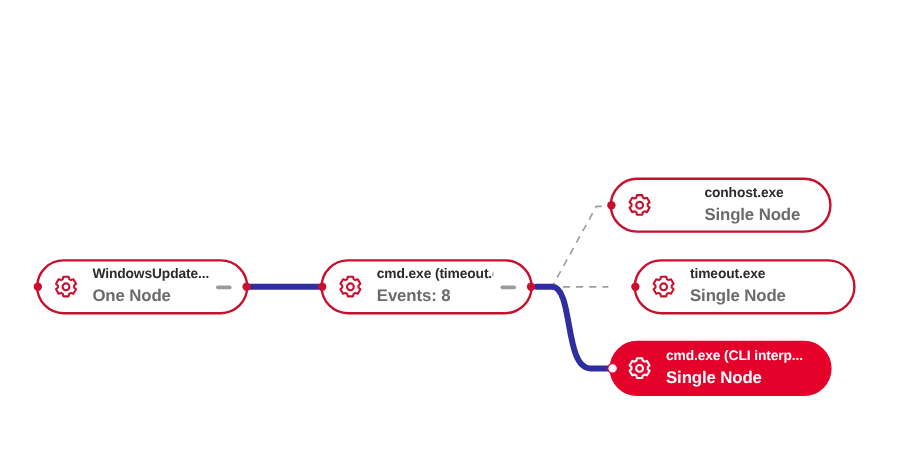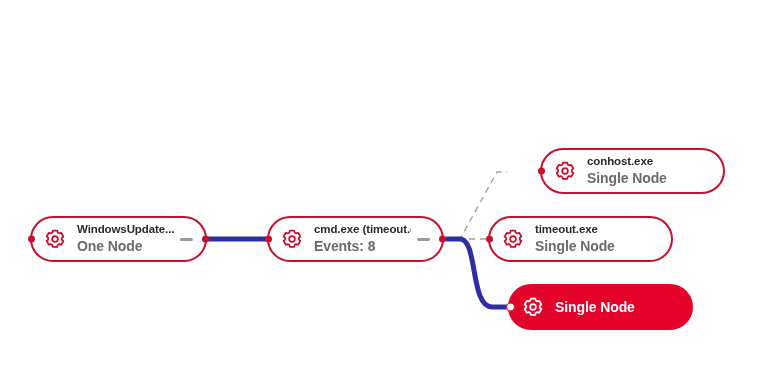--- a/index.html
+++ b/index.html
@@ -127,22 +127,22 @@
     background: #ffffff;
     border: 1.5px solid #e4022b;
     box-sizing: border-box;
     width: 9px;
     height: 9px;
   }
 
   
   #node-windowsupdate { left: 30px;  top: 216px; width: 177px; }
   #node-cmd-timeout   { left: 267px; top: 216px; width: 177px; }
-  #node-conhost       { left: 540px; top: 148px; width: 185px; }
-  #node-timeout       { left: 488px; top: 216px; width: 185px; }
+  #node-conhost       { left: 508px; top: 148px; width: 185px; gap: 32px; }
+  #node-timeout       { left: 528px; top: 216px; width: 185px; }
   #node-cmd-cli       { left: 508px; top: 284px; width: 185px; }
 </style>
 </head>
 <body>
 
 <div id="graph-canvas">
 
   <svg id="edge-layer" viewBox="0 0 768 388" width="768" height="388" xmlns="http://www.w3.org/2000/svg">
 
     <line x1="208" y1="239" x2="266" y2="239" stroke="#2e2ea0" stroke-width="5" stroke-linecap="butt"></line>
@@ -216,17 +216,18 @@
 
   <div class="node selected" id="node-cmd-cli">
     <span class="port left"></span>
     <span class="node-icon">
       <svg width="22" height="22" viewBox="0 0 24 24" fill="none" stroke="#ffffff" stroke-width="1.9" stroke-linejoin="round">
         <path d="M9.6 2.8h4.8l.5 2.2 1.6.9 2.2-.7 2.4 4.1-1.7 1.5v1.9l1.7 1.5-2.4 4.1-2.2-.7-1.6.9-.5 2.2H9.6l-.5-2.2-1.6-.9-2.2.7-2.4-4.1 1.7-1.5v-1.9L2.9 9.3l2.4-4.1 2.2.7 1.6-.9.5-2.2z"></path>
         <circle cx="12" cy="12" r="3.1"></circle>
       </svg>
     </span>
     <span class="node-text">
+      <span class="node-title">cmd.exe (CLI interp...</span>
       <span class="node-sub">Single Node</span>
     </span>
   </div>
 
 </div>
 
 </body></html>

